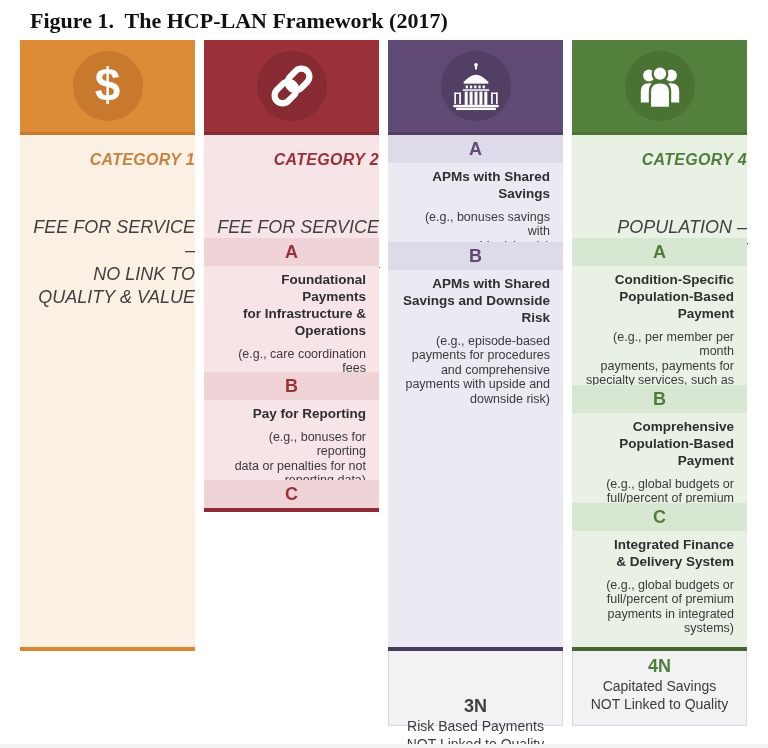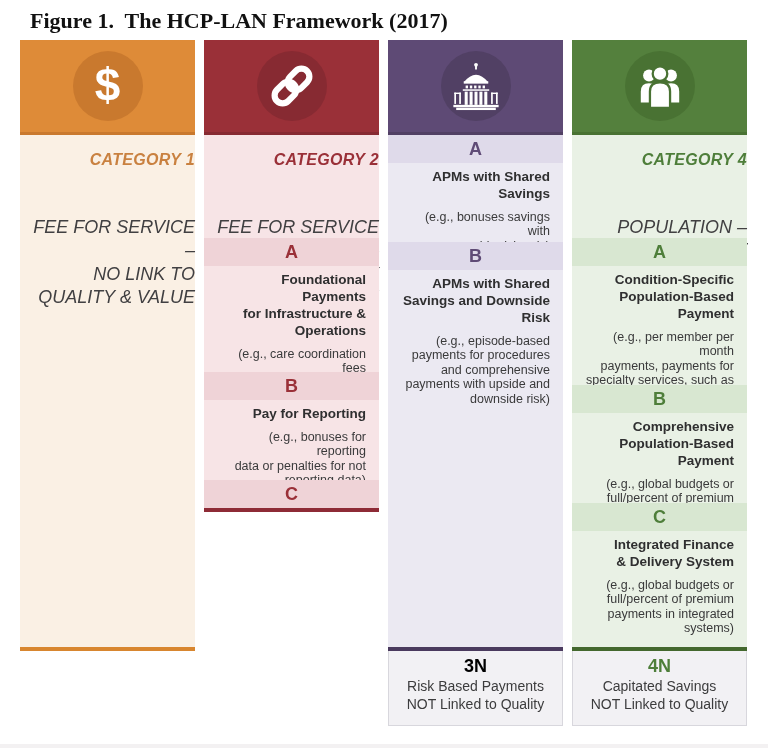--- a/index.html
+++ b/index.html
@@ -37,21 +37,21 @@
 
   .c2 .body-a{height:106px} .c2 .body-b{height:80px} .c2 .body-c{flex:1}
   .c3 .body-a{height:79px}  .c3 .body-b{flex:1}
   .c4 .body-a{height:119px} .c4 .body-b{height:90px} .c4 .body-c{flex:1}
 
   .bar { height:4px; background:var(--bar); }
 
   .footer-box { height:75px; background:#F2F1F4; border:1px solid #D8D7DD; border-top:none;
                 text-align:center; padding-top:5px; }
   .footer-code { font-size:18px; font-weight:bold; line-height:1.2; }
-  .c3 .footer-code { color:#000000; } .c4 .footer-code { color:#4E7E3A; }
+  .c3 .footer-code { color:#404040;margin-top:40px; } .c4 .footer-code { color:#4E7E3A; }
   .footer-text { font-size:14px; color:#3c3c3d; line-height:1.28; white-space:pre-line; }
 
   .bottom-strip { position:absolute; left:0; bottom:0; width:768px; height:4px; background:#F3F1F2; }
 </style>
 </head>
 <body>
 
 <div class="page">
 
   <div class="fig-title">Figure 1.  The HCP-LAN Framework (2017)</div>

